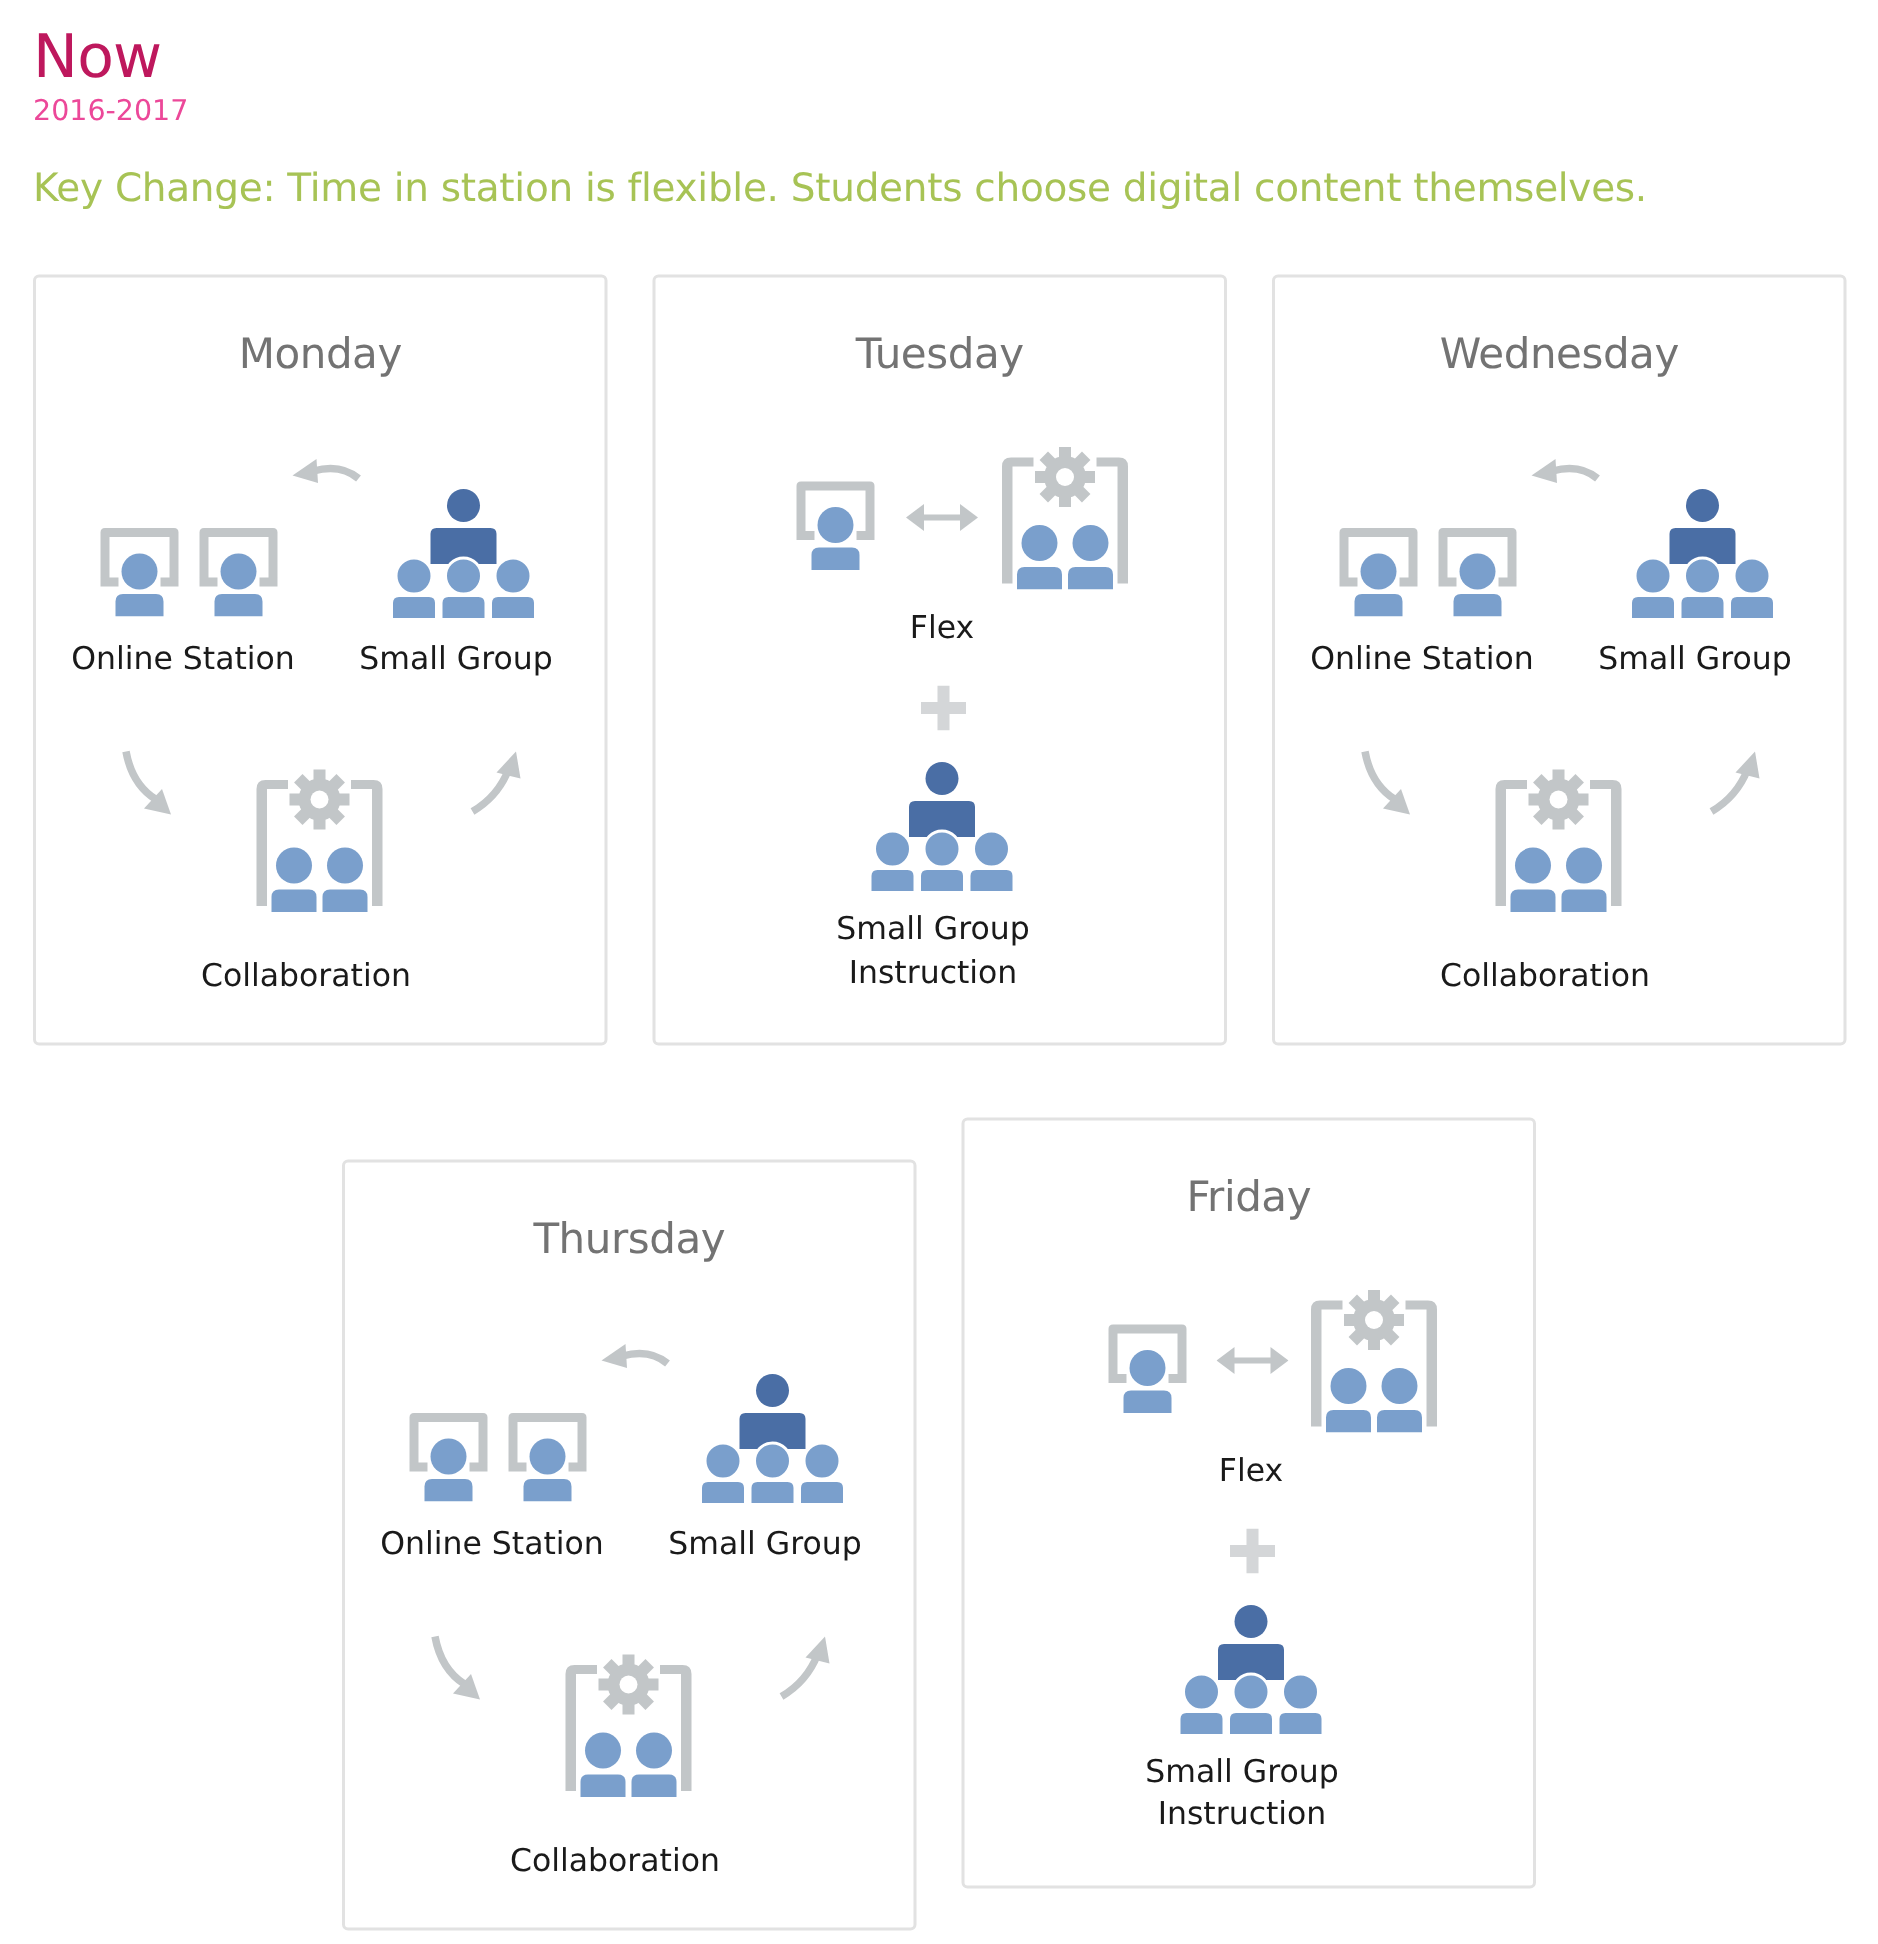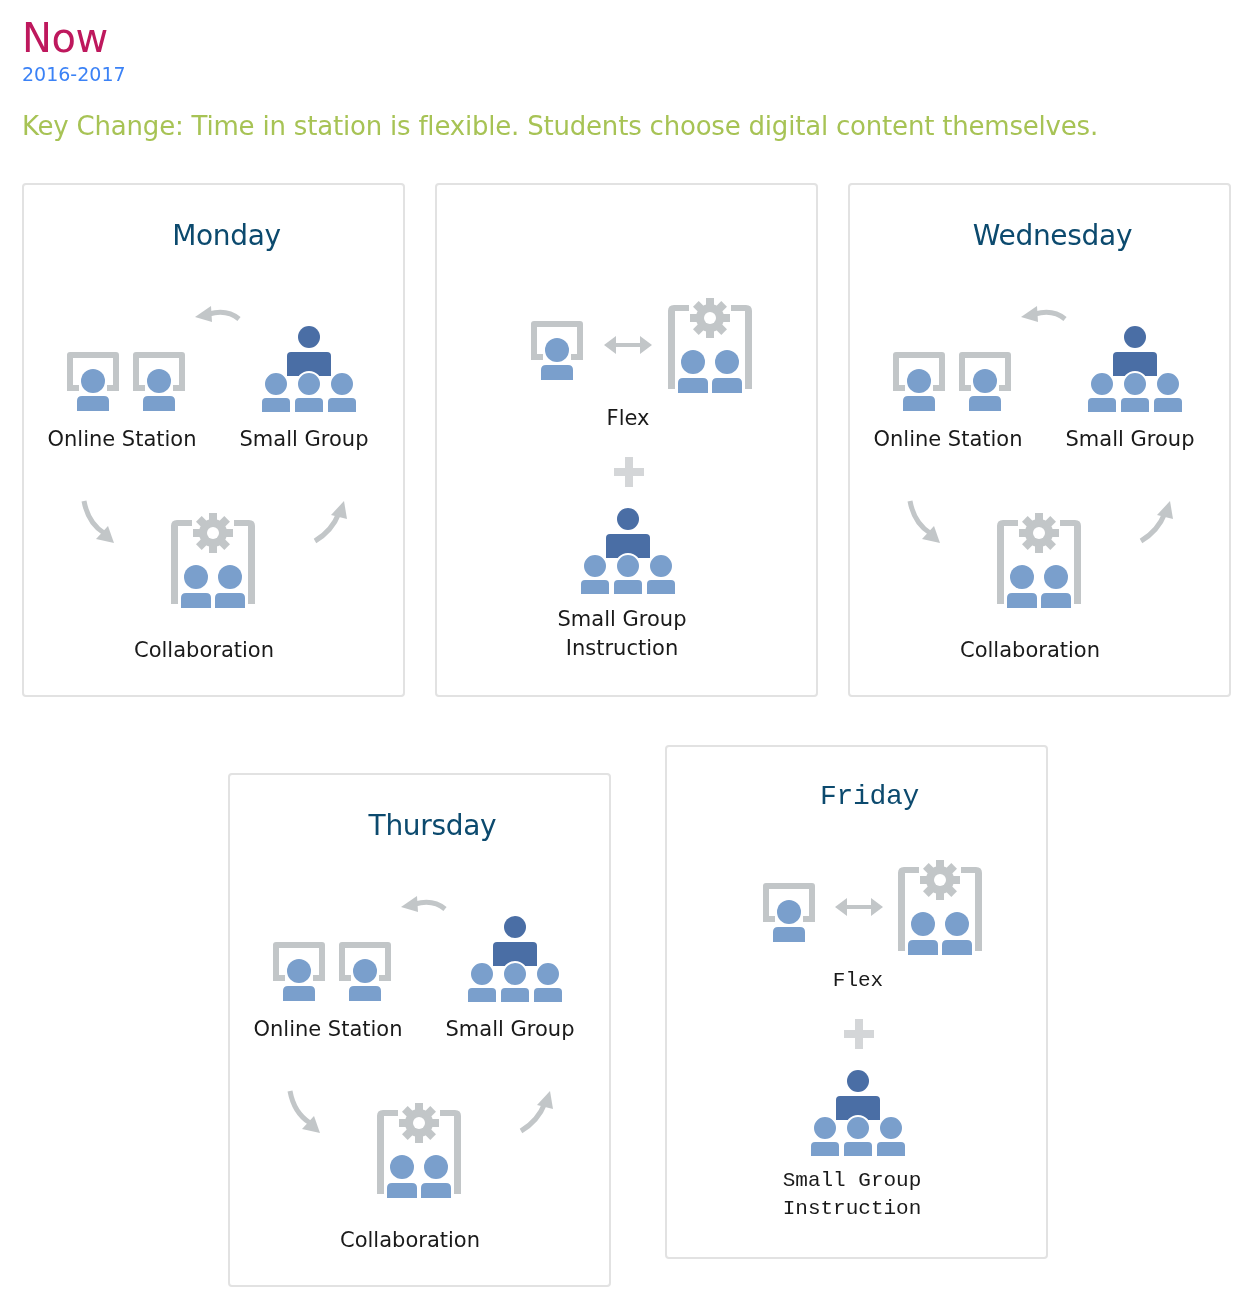--- a/index.html
+++ b/index.html
@@ -1,22 +1,22 @@
 <!DOCTYPE html>
 <html><head>
 <meta charset="utf-8">
 <style>
   html, body { margin:0; padding:0; background:#ffffff; }
   body { width:1252px; height:1296px; position:relative; overflow:hidden;
          font-family:"DejaVu Sans","Liberation Sans",sans-serif; color:#1a1a1a; }
   .title { position:absolute; left:22px; top:14px; font-size:40px; line-height:48px; color:#be185d; letter-spacing:-0.5px; }
-  .subtitle { position:absolute; left:22px; top:63px; font-size:19px; color:#3b82f6; }
+  .subtitle { position:absolute; left:22px; top:63px; font-size:19px; color:#ec4899; }
   .keychange { position:absolute; left:22px; top:111px; font-size:26px; color:#a7c355; letter-spacing:-0.2px; }
   .card { position:absolute; width:383px; height:514px; border:2px solid #e2e2e2; border-radius:4px; background:#fff; box-sizing:border-box; }
-  .card .day { position:absolute; top:34px; left:0; width:100%; text-align:center; font-size:28px; color:#0c4a6e; letter-spacing:-0.3px;padding-left:13px; }
+  .card .day { position:absolute; top:34px; left:0; width:100%; text-align:center; font-size:28px; color:#737373; letter-spacing:-0.3px; }
   .lbl { position:absolute; font-size:21px; color:#1a1a1a; text-align:center; white-space:nowrap; line-height:29px; }
   svg { position:absolute; overflow:visible; }
 </style>
 </head>
 <body>
 
 <svg width="0" height="0" style="position:absolute">
   <defs>
 
     <symbol id="monitor-student" viewBox="0 0 60 62">
@@ -106,20 +106,21 @@
   <svg style="left:144px; top:327px;" width="90" height="96">
       <use href="#collab"></use>
     </svg>
   <svg style="left:288px; top:314px;" width="36" height="46">
       <use href="#arrow-upright"></use>
     </svg>
   <div class="lbl" style="left:90px; top:451px; width:180px;">Collaboration</div>
 </div>
 
 <div class="card" style="left:435px; top:183px;">
+  <div class="day">Tuesday</div>
   <svg style="left:90px; top:133px;" width="60" height="62">
       <use href="#monitor-student"></use>
     </svg>
   <svg style="left:167px; top:150px;" width="48" height="20">
       <use href="#double-arrow"></use>
     </svg>
   <svg style="left:228px; top:112px;" width="90" height="96">
       <use href="#collab"></use>
     </svg>
   <div class="lbl" style="left:130px; top:219px; width:122px;">Flex</div>
@@ -184,21 +185,21 @@
     </svg>
   <svg style="left:144px; top:327px;" width="90" height="96">
       <use href="#collab"></use>
     </svg>
   <svg style="left:288px; top:314px;" width="36" height="46">
       <use href="#arrow-upright"></use>
     </svg>
   <div class="lbl" style="left:90px; top:451px; width:180px;">Collaboration</div>
 </div>
 
-<div class="card" style="left:665px; top:745px;font-family:Liberation Mono, monospace;">
+<div class="card" style="left:641px; top:745px;">
   <div class="day">Friday</div>
   <svg style="left:92px; top:133px;" width="60" height="62">
       <use href="#monitor-student"></use>
     </svg>
   <svg style="left:168px; top:150px;" width="48" height="20">
       <use href="#double-arrow"></use>
     </svg>
   <svg style="left:228px; top:112px;" width="90" height="96">
       <use href="#collab"></use>
     </svg>

